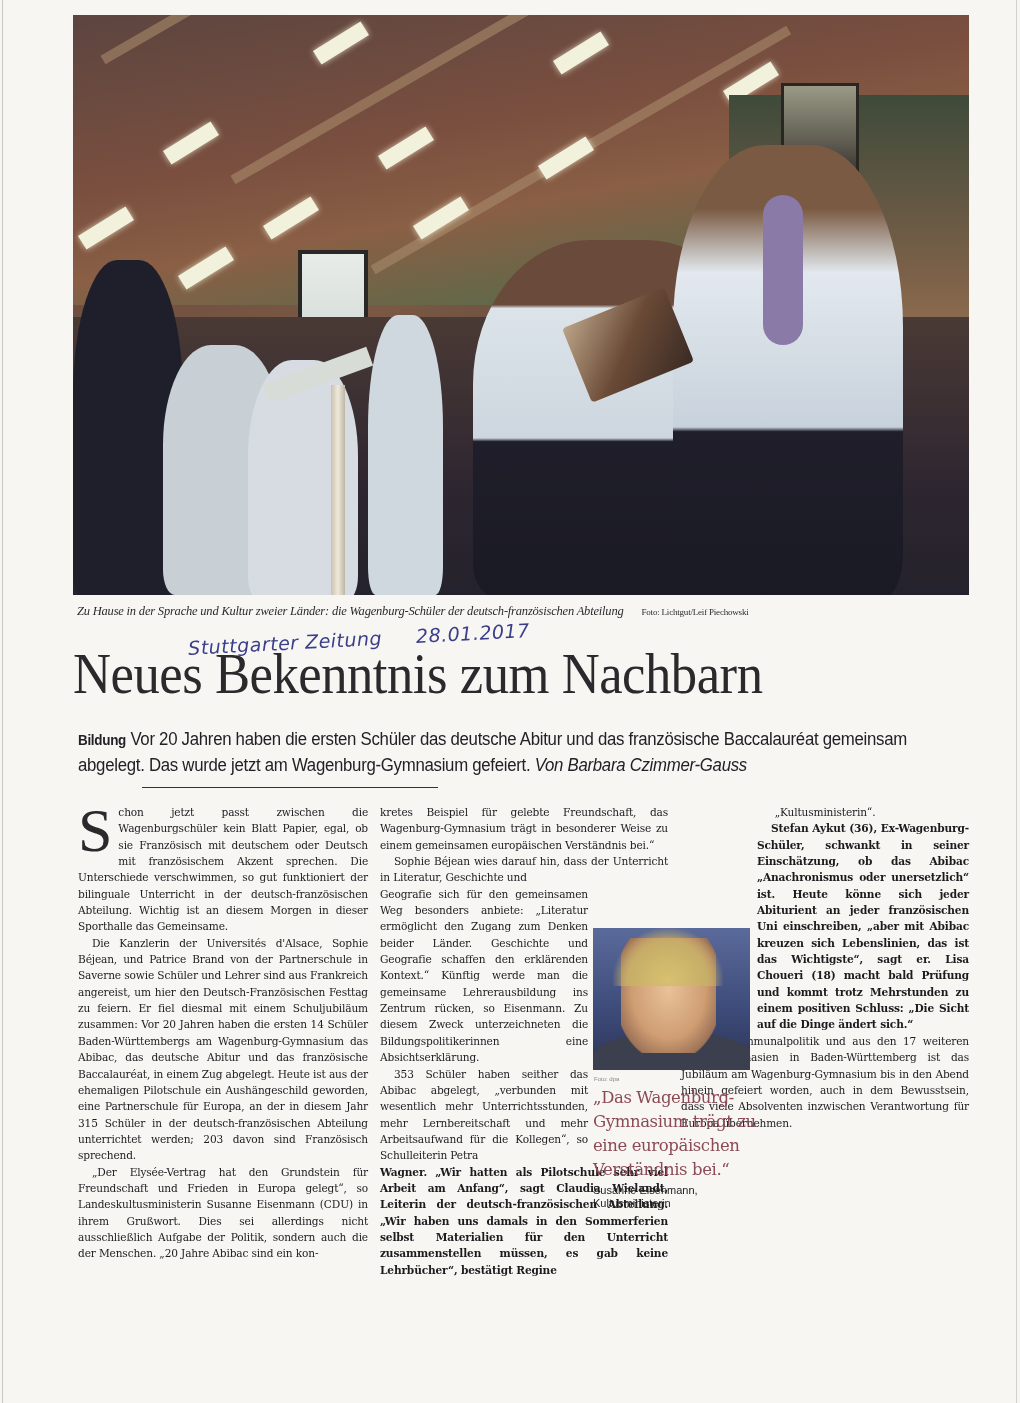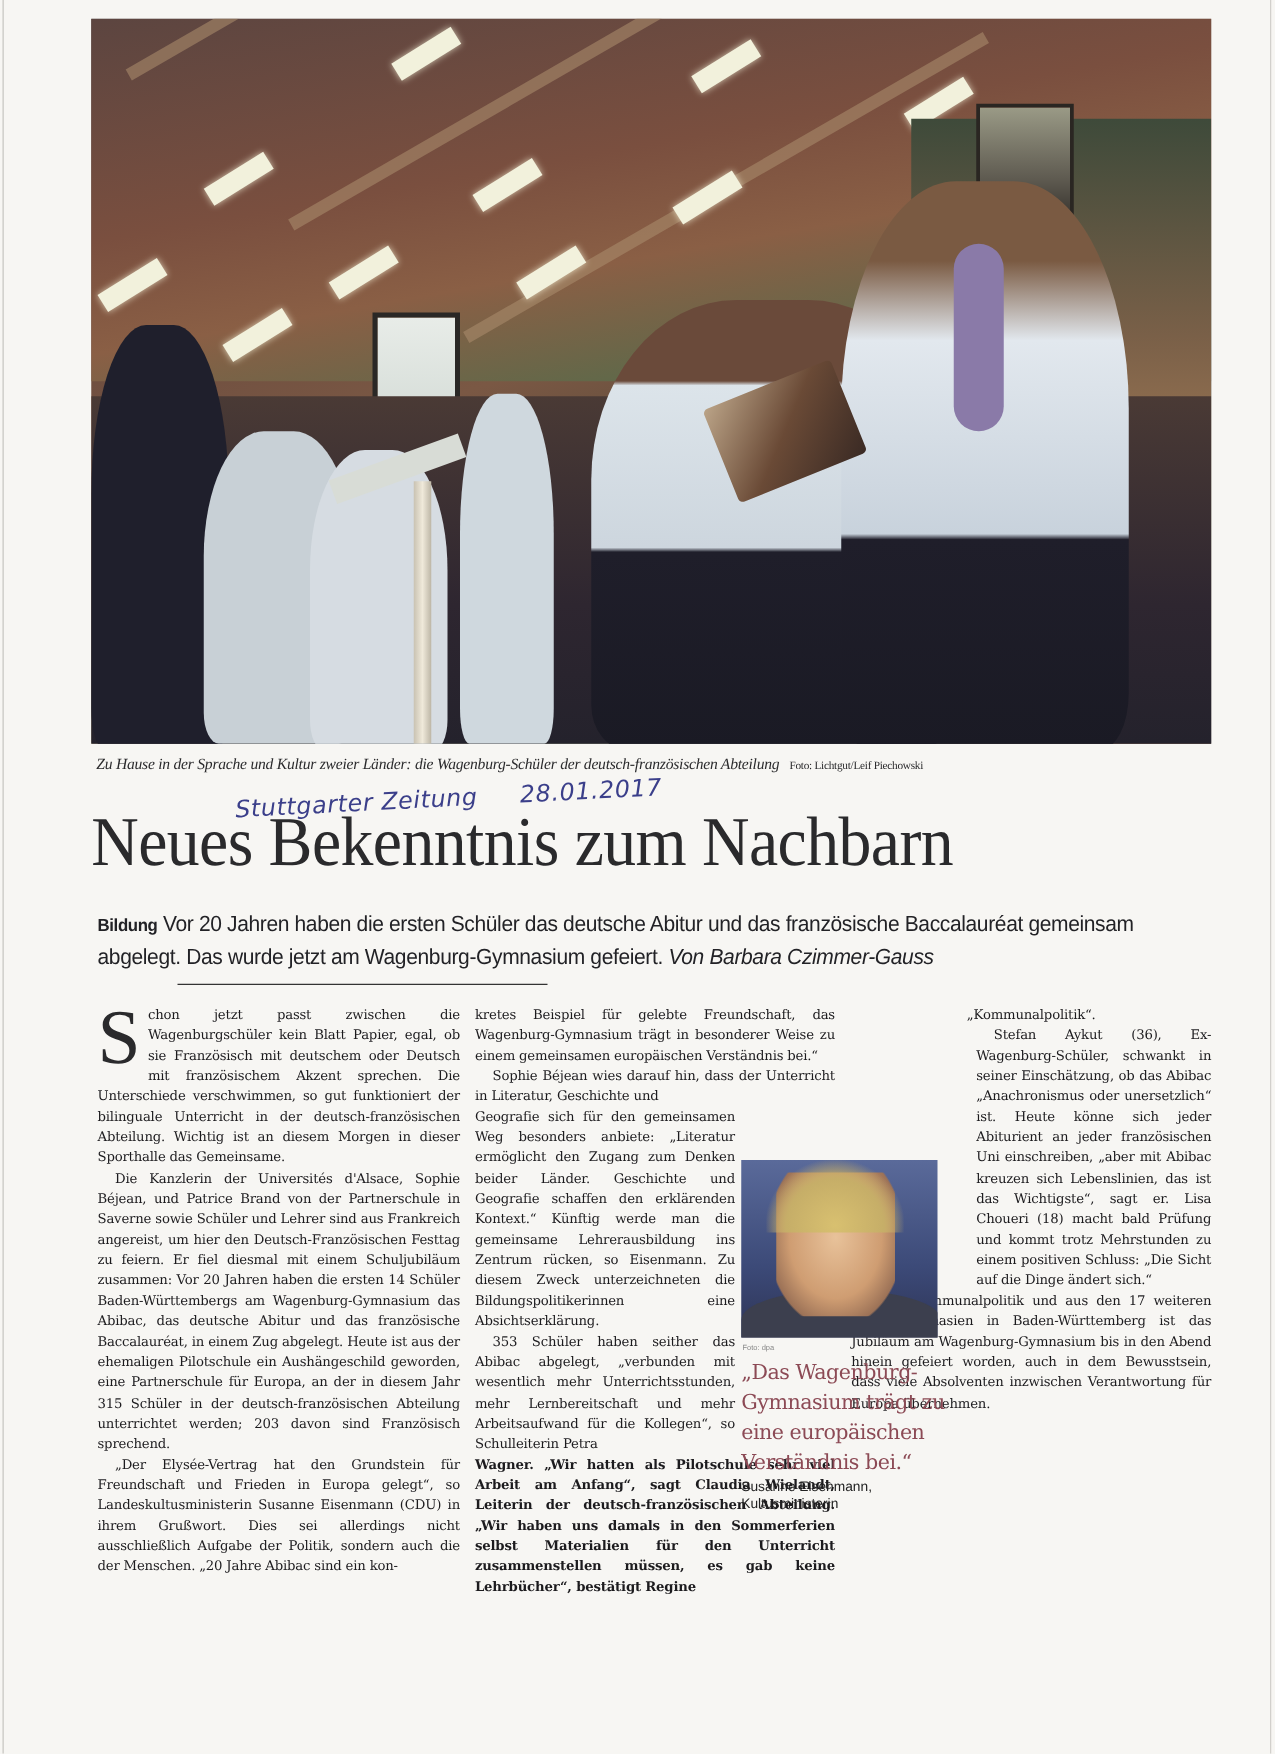--- a/index.html
+++ b/index.html
@@ -65,21 +65,21 @@
     transform: rotate(-22deg); border-radius: 4px;
   }
 
   
   .caption {
     position: absolute; left: 77px; top: 604px; width: 890px;
     font-family: "Liberation Serif", serif; font-style: italic; font-size: 12.5px;
     letter-spacing: -0.2px; white-space: nowrap; color: #2a2a2c;
   }
   .caption .credit {
-    font-style: normal; font-size: 9px; margin-left: 8px;
+    font-style: normal; font-size: 9px; margin-left: 18px;
   }
 
   
   .handwritten {
     position: absolute; left: 188px; top: 628px;
     font-family: "DejaVu Sans", sans-serif; font-size: 19px; color: #3b3f8a;
     transform: rotate(-3deg); letter-spacing: 0.5px; font-style: italic;
   }
   .handwritten .date { margin-left: 34px; }
 
@@ -116,21 +116,21 @@
   .col-1 { left: 78px; width: 290px; }
   .col-2 { left: 380px; width: 288px; }
   .col-3 { left: 681px; width: 288px; }
 
   .dropcap {
     float: left; font-family: "Liberation Serif", serif;
     font-size: 62px; line-height: 48px; margin: 2px 6px 0 0; color: #2a2a2c;
   }
 
   .col-2 .narrow { width: 208px; }
-  .col-3 .narrow { margin-left: 100px; }
+  .col-3 .narrow { margin-left: 76px; font-weight: bold; }
 
   
   .inset-photo {
     position: absolute; left: 593px; top: 928px; width: 157px; height: 142px; overflow: hidden;
     background: linear-gradient(180deg, #5a6a9a 0%, #3c4a78 60%, #2e3456 100%);
   }
   .inset-photo .face {
     position: absolute; left: 28px; top: 10px; width: 95px; height: 115px;
     background: radial-gradient(ellipse at 50% 45%, #e8c29a 0%, #cf9d72 55%, #9c7257 80%, transparent 82%);
   }
@@ -217,21 +217,21 @@
 
 <div class="col col-2">
   <p>kretes Beispiel für gelebte Freundschaft, das Wagenburg-Gymnasium trägt in besonderer Weise zu einem gemeinsamen europäischen Verständnis bei.“</p>
   <p>Sophie Béjean wies darauf hin, dass der Unterricht in Literatur, Geschichte und</p>
   <p class="narrow" style="text-indent:0;">Geografie sich für den gemeinsamen Weg besonders anbiete: „Literatur ermöglicht den Zugang zum Denken beider Länder. Geschichte und Geografie schaffen den erklärenden Kontext.“ Künftig werde man die gemeinsame Lehrerausbildung ins Zentrum rücken, so Eisenmann. Zu diesem Zweck unterzeichneten die Bildungspolitikerinnen eine Absichtserklärung.</p>
   <p class="narrow">353 Schüler haben seither das Abibac abgelegt, „verbunden mit wesentlich mehr Unterrichtsstunden, mehr Lernbereitschaft und mehr Arbeitsaufwand für die Kollegen“, so Schulleiterin Petra</p>
   <p style="text-indent:0;font-weight:bold;">Wagner. „Wir hatten als Pilotschule sehr viel Arbeit am Anfang“, sagt Claudia Wielandt, Leiterin der deutsch-französischen Abteilung. „Wir haben uns damals in den Sommerferien selbst Materialien für den Unterricht zusammenstellen müssen, es gab keine Lehrbücher“, bestätigt Regine</p>
 </div>
 
 <div class="col col-3">
-  <p style="text-align:center;text-indent:0;">„Kommunalpolitik“.</p>
+  <p style="text-align:center;text-indent:0;">„Kultusministerin“.</p>
   <p class="narrow">Stefan Aykut (36), Ex-Wagenburg-Schüler, schwankt in seiner Einschätzung, ob das Abibac „Anachronismus oder unersetzlich“ ist. Heute könne sich jeder Abiturient an jeder französischen Uni einschreiben, „aber mit Abibac kreuzen sich Lebenslinien, das ist das Wichtigste“, sagt er. Lisa Choueri (18) macht bald Prüfung und kommt trotz Mehrstunden zu einem positiven Schluss: „Die Sicht auf die Dinge ändert sich.“</p>
   <p style="text-indent:0;">aus der Kommunalpolitik und aus den 17 weiteren Abibac-Gymnasien in Baden-Württemberg ist das Jubiläum am Wagenburg-Gymnasium bis in den Abend hinein gefeiert worden, auch in dem Bewusstsein, dass viele Absolventen inzwischen Verantwortung für Europa übernehmen.</p>
 </div>
 
 <div class="inset-photo">
   <div class="shoulder"></div>
   <div class="face"></div>
   <div class="hair"></div>
 </div>
 <div class="inset-credit">Foto: dpa</div>

